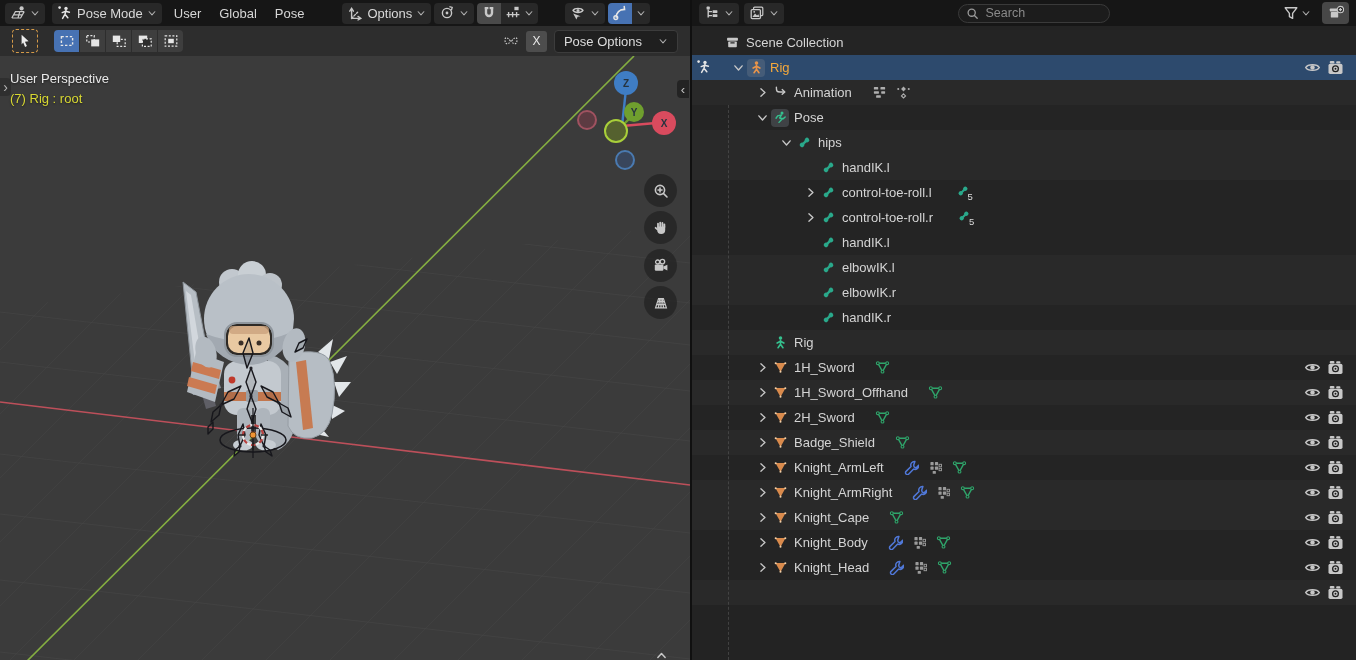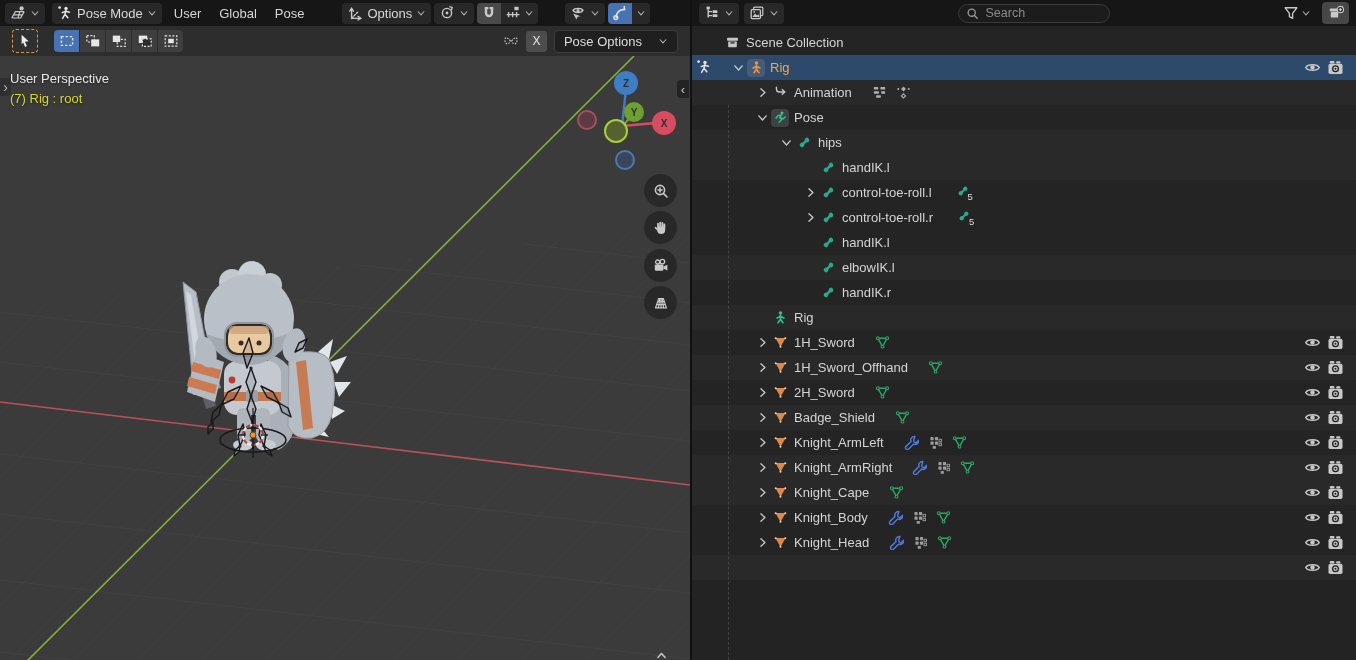--- a/index.html
+++ b/index.html
@@ -835,20 +835,30 @@
           <div class="orow stripe1">
             <span style="flex: 0 0 auto; width: 110px;"></span>
             <span class="o-exp"></span>
             <span class="o-ic">
               <svg class="c-bone" width="15" height="15" viewBox="0 0 16 16">
                 <use href="#sym-bone" xlink:href="#sym-bone"></use>
               </svg>
             </span>
             <span class="o-label">elbowIK.l</span>
           </div>
+          <div class="orow stripe1">
+            <span style="flex: 0 0 auto; width: 110px;"></span>
+            <span class="o-exp"></span>
+            <span class="o-ic">
+              <svg class="c-bone" width="15" height="15" viewBox="0 0 16 16">
+                <use href="#sym-bone" xlink:href="#sym-bone"></use>
+              </svg>
+            </span>
+            <span class="o-label">elbowIK.r</span>
+          </div>
           <div class="orow stripe0">
             <span style="flex: 0 0 auto; width: 110px;"></span>
             <span class="o-exp"></span>
             <span class="o-ic">
               <svg class="c-bone" width="15" height="15" viewBox="0 0 16 16">
                 <use href="#sym-bone" xlink:href="#sym-bone"></use>
               </svg>
             </span>
             <span class="o-label">handIK.r</span>
           </div>

